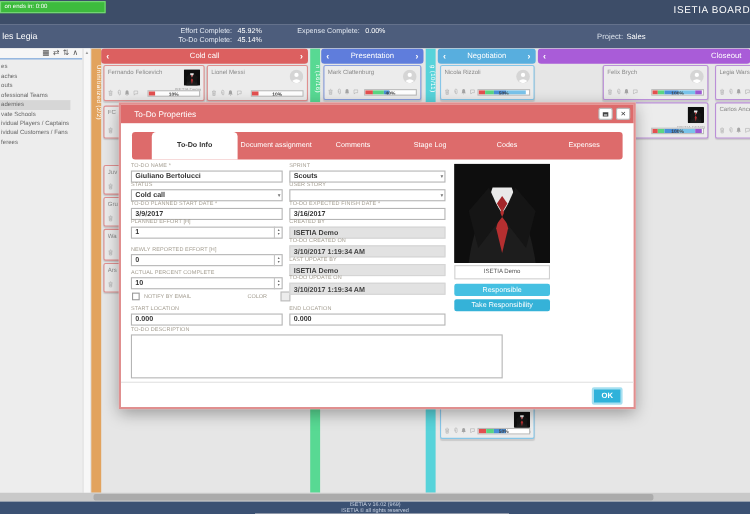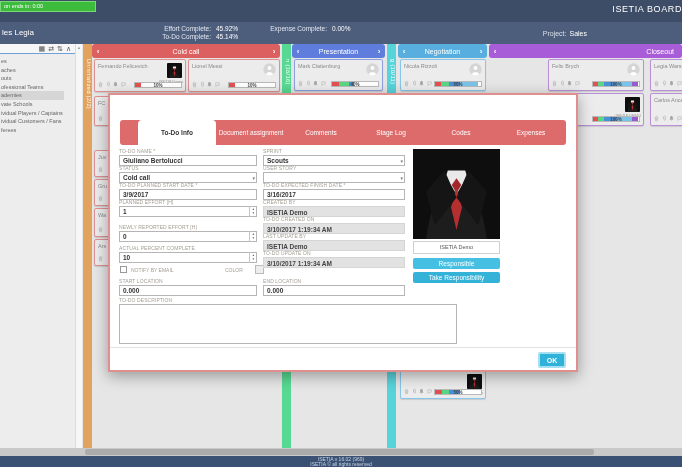--- a/index.html
+++ b/index.html
@@ -450,20 +450,29 @@
             <use href="#sym-bell"></use>
           </svg>
         <svg class="ci">
             <use href="#sym-comment"></use>
           </svg>
       </div>
     </div>
   </div>
 
   <div class="modal">
+    <div class="mhead">
+      <span class="mtitle">To-Do Properties</span>
+      <span class="hbtn">
+          <span class="box"></span>
+        </span>
+      <span class="hbtn">
+          <span class="x">✕</span>
+        </span>
+    </div>
 
     <div class="tabbar">
       <span class="tab active">To-Do Info</span>
       <span class="tab">Document assignment</span>
       <span class="tab">Comments</span>
       <span class="tab">Stage Log</span>
       <span class="tab">Codes</span>
       <span class="tab">Expenses</span>
     </div>
 

